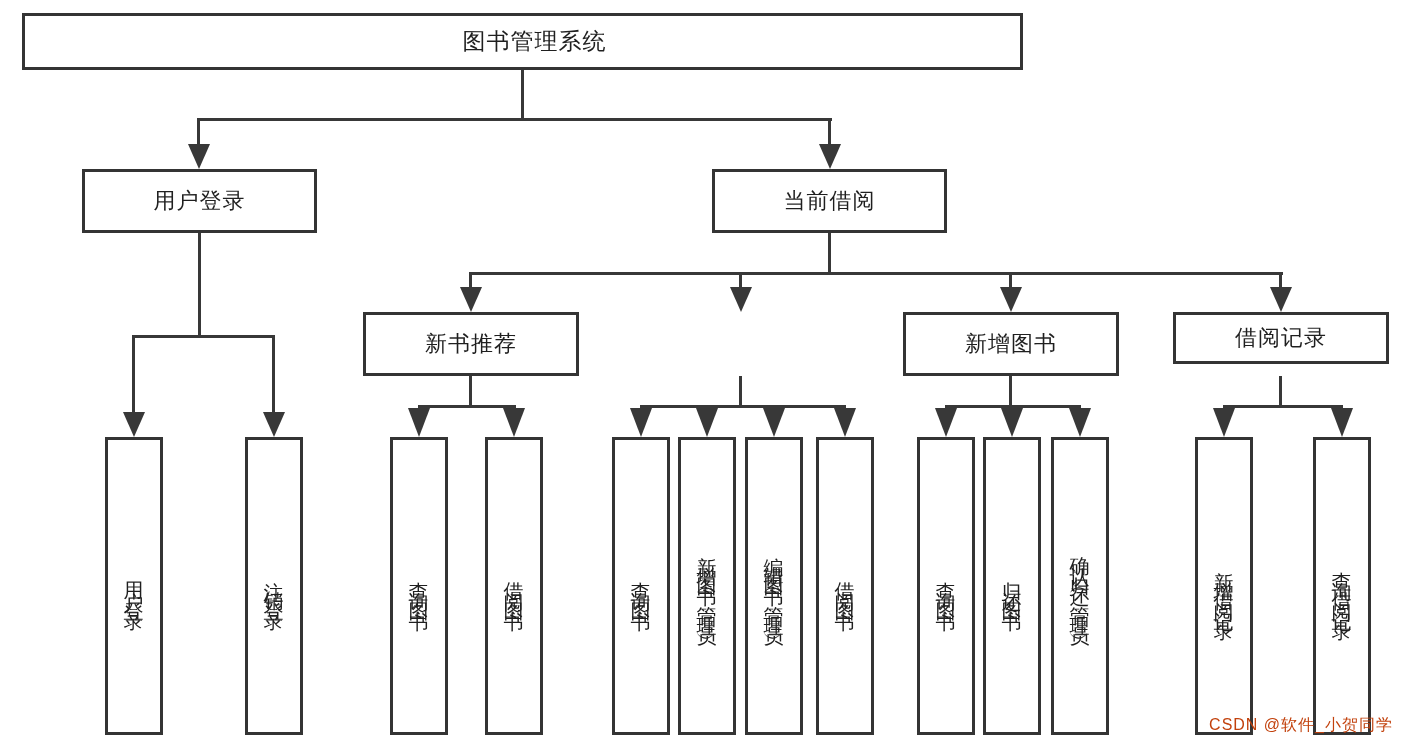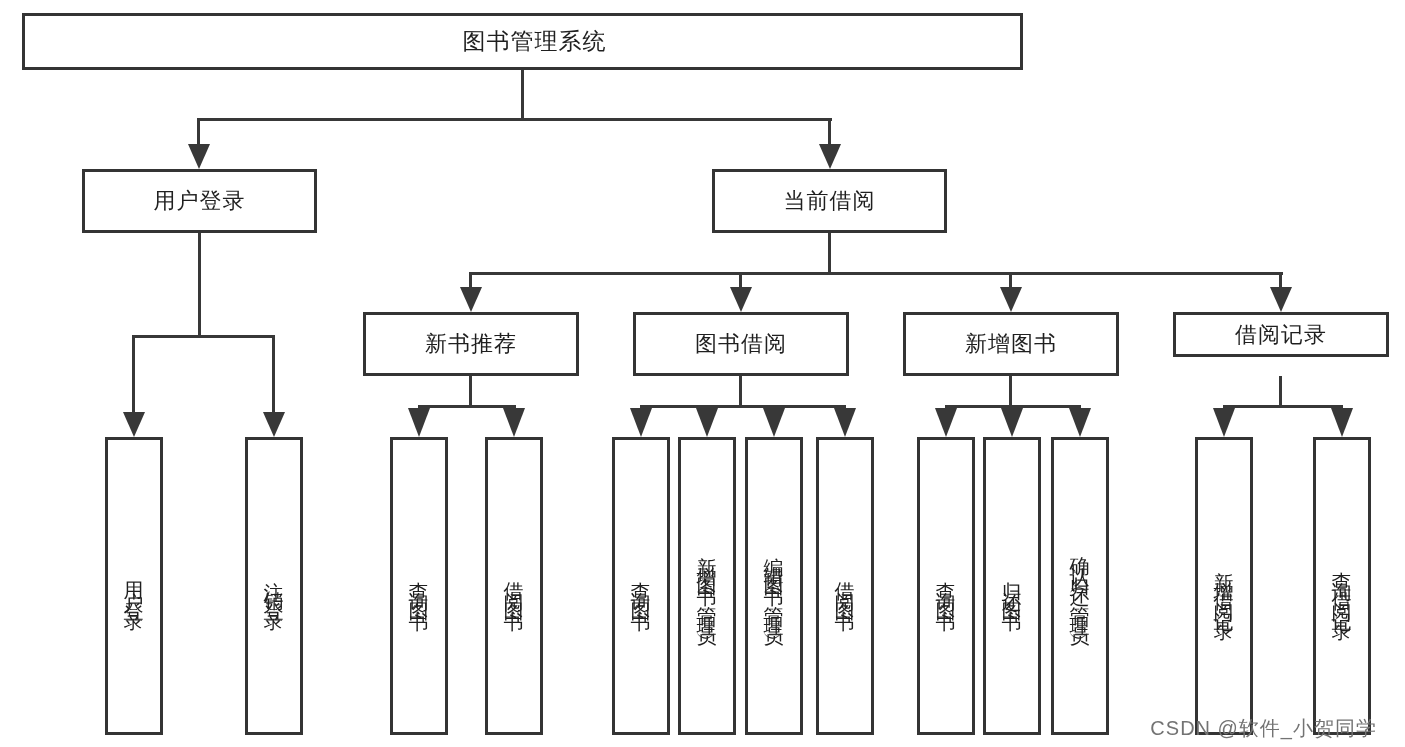--- a/index.html
+++ b/index.html
@@ -55,24 +55,24 @@
   }
   .arrow-tall {
     position: absolute;
     width: 0; height: 0;
     border-left: 11px solid transparent;
     border-right: 11px solid transparent;
     border-top: 29px solid #383838;
   }
   .watermark {
     position: absolute;
-    right: 28px;
+    right: 12px;
     top: 715px;
-    font-size: 20px;
-    color: #737373;
+    font-size: 16px;
+    color: #c2410c;
     letter-spacing: 1px;
     z-index: 5;
     white-space: nowrap;
   }
 </style>
 </head>
 <body>
 
 <div class="canvas">
 
@@ -123,23 +123,22 @@
   <div class="h" style="left:1223px; top:405px; width:120px;"></div>
   <div class="arrow-tall" style="left:1213px; top:408px;"></div>
   <div class="arrow-tall" style="left:1331px; top:408px;"></div>
 
   <div class="hnode root" style="left:22px; top:13px; width:1001px; height:57px;">图书管理系统</div>
 
   <div class="hnode" style="left:82px; top:169px; width:235px; height:64px;">用户登录</div>
   <div class="hnode" style="left:712px; top:169px; width:235px; height:64px;">当前借阅</div>
 
   <div class="hnode" style="left:363px; top:312px; width:216px; height:64px;">新书推荐</div>
-  <div class="hnode" style="left:633px; top:312px; width:216px; height:64px;">图书借阅</div>
   <div class="hnode" style="left:903px; top:312px; width:216px; height:64px;">新增图书</div>
-  <div class="hnode" style="left:1173px; top:312px; width:216px; height:45px;">借阅记录</div>
+  <div class="hnode" style="left:1173px; top:312px; width:216px; height:52px;">借阅记录</div>
 
   <div class="vnode" style="left:105px;">用户登录</div>
   <div class="vnode" style="left:245px;">注销登录</div>
 
   <div class="vnode" style="left:390px;">查询图书</div>
   <div class="vnode" style="left:485px;">借阅图书</div>
 
   <div class="vnode" style="left:612px;">查询图书</div>
   <div class="vnode" style="left:678px;">新增图书（管理员）</div>
   <div class="vnode" style="left:745px;">编辑图书（管理员）</div>

